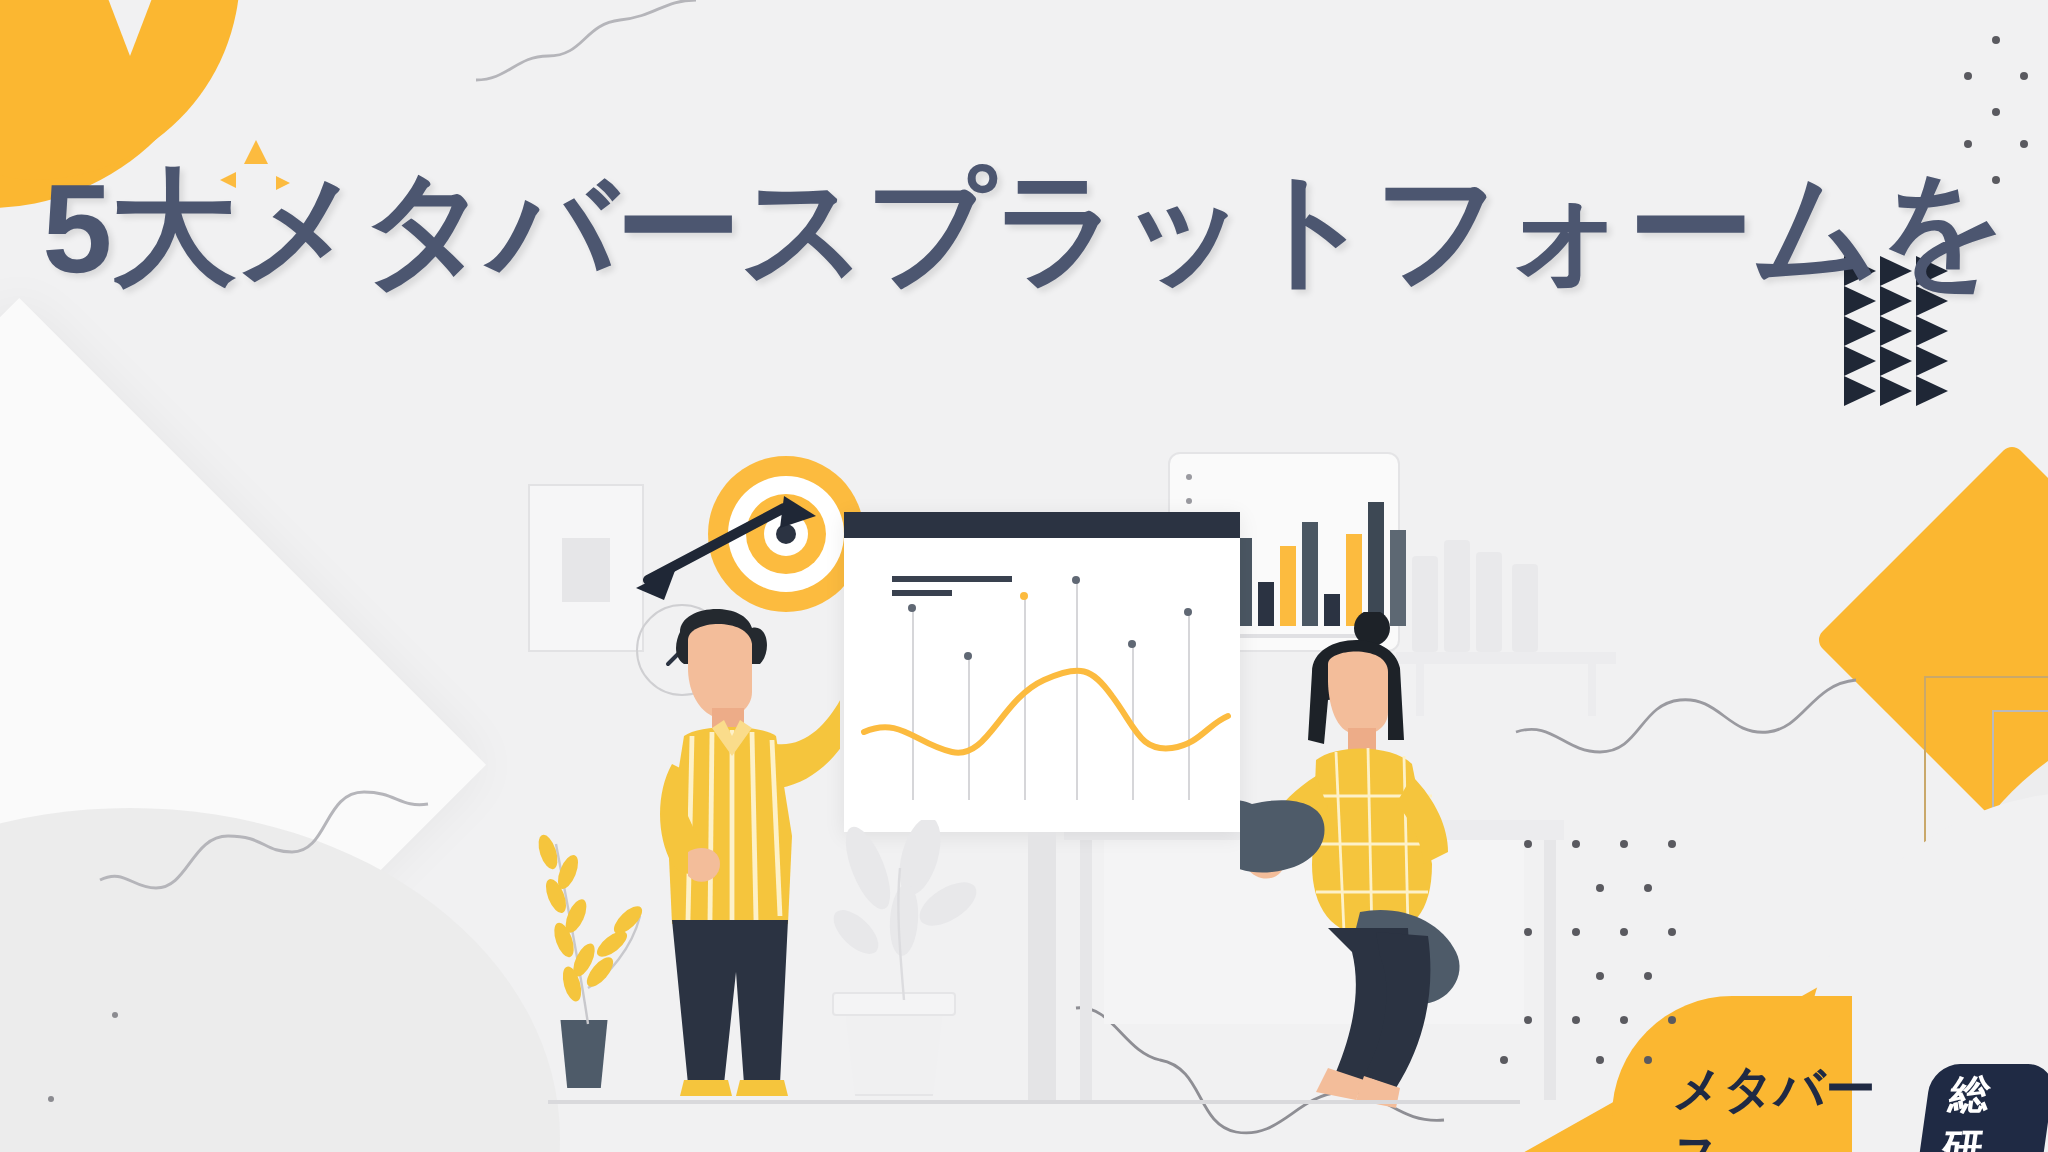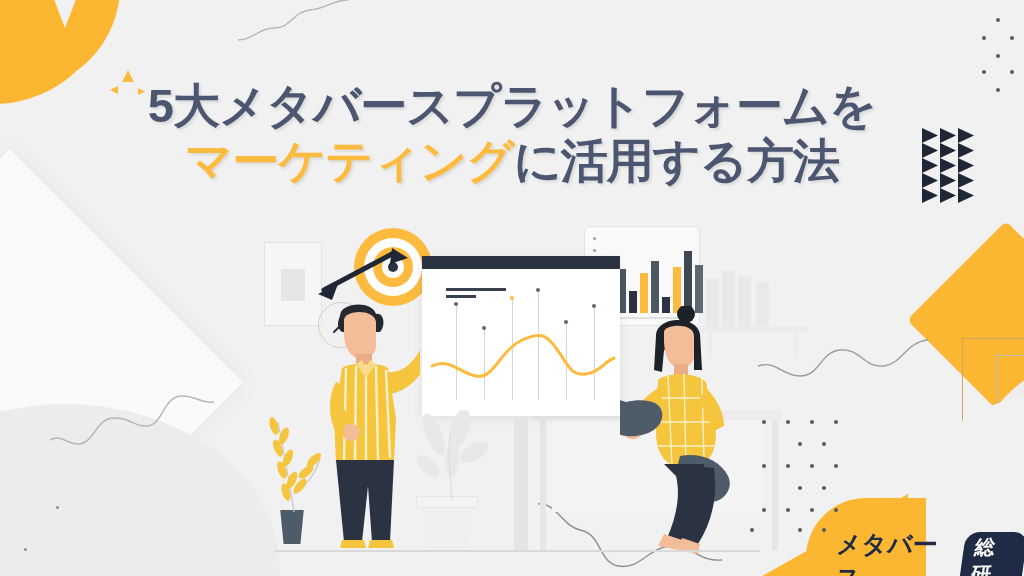--- a/index.html
+++ b/index.html
@@ -77,21 +77,21 @@
     position:absolute;left:356px;top:24px;width:314px;height:44px;
     background:#535c78;border-radius:24px;
     display:flex;align-items:center;justify-content:center;
   }
   .badge span{
     color:#fcbb3f;font-size:25px;font-weight:bold;letter-spacing:3px;
   }
 
   .title{
     position:absolute;left:0;top:78px;width:1024px;text-align:center;
-    color:#4c5670;font-size:47px;font-weight:bold;letter-spacing:-1px;
+    color:#4c5670;font-size:63px;font-weight:bold;letter-spacing:-1px;
     line-height:1.18;
     text-shadow:2px 2px 3px rgba(0,0,0,.10);
   }
   .title .l2{display:block;}
   .hl{color:#fcbb3f;}
 
   .spark{position:absolute;background:#fcbb3f;clip-path:polygon(50% 0,100% 100%,0 100%);}
 
   
   .illus{position:absolute;left:232px;top:214px;width:560px;height:350px;}
@@ -253,23 +253,20 @@
   <div class="spark" style="left:122px;top:70px;width:12px;height:12px;"></div>
   <div class="spark" style="left:110px;top:86px;width:8px;height:8px;transform:rotate(-90deg);"></div>
   <div class="spark" style="left:138px;top:88px;width:7px;height:7px;transform:rotate(90deg);"></div>
   <div class="spark" style="left:596px;top:496px;width:11px;height:11px;transform:rotate(-90deg);"></div>
   <div class="spark" style="left:612px;top:494px;width:12px;height:12px;transform:rotate(90deg);"></div>
   <div class="spark" style="left:600px;top:478px;width:8px;height:8px;"></div>
 
 
   <div class="title">
     <span class="l1">5大メタバースプラットフォームを</span>
-    <span class="l2">
-      <span class="hl">マーケティング</span><span>に活用する方法</span>
-    </span>
   </div>
 
   <div class="illus">
 
     <div class="wallframe">
         <i></i>
       </div>
     <div class="bubble"></div>
     <div class="bubble-tail"></div>
     <svg style="position:absolute;left:98px;top:98px;width:24px;height:24px;" viewBox="0 0 24 24">

